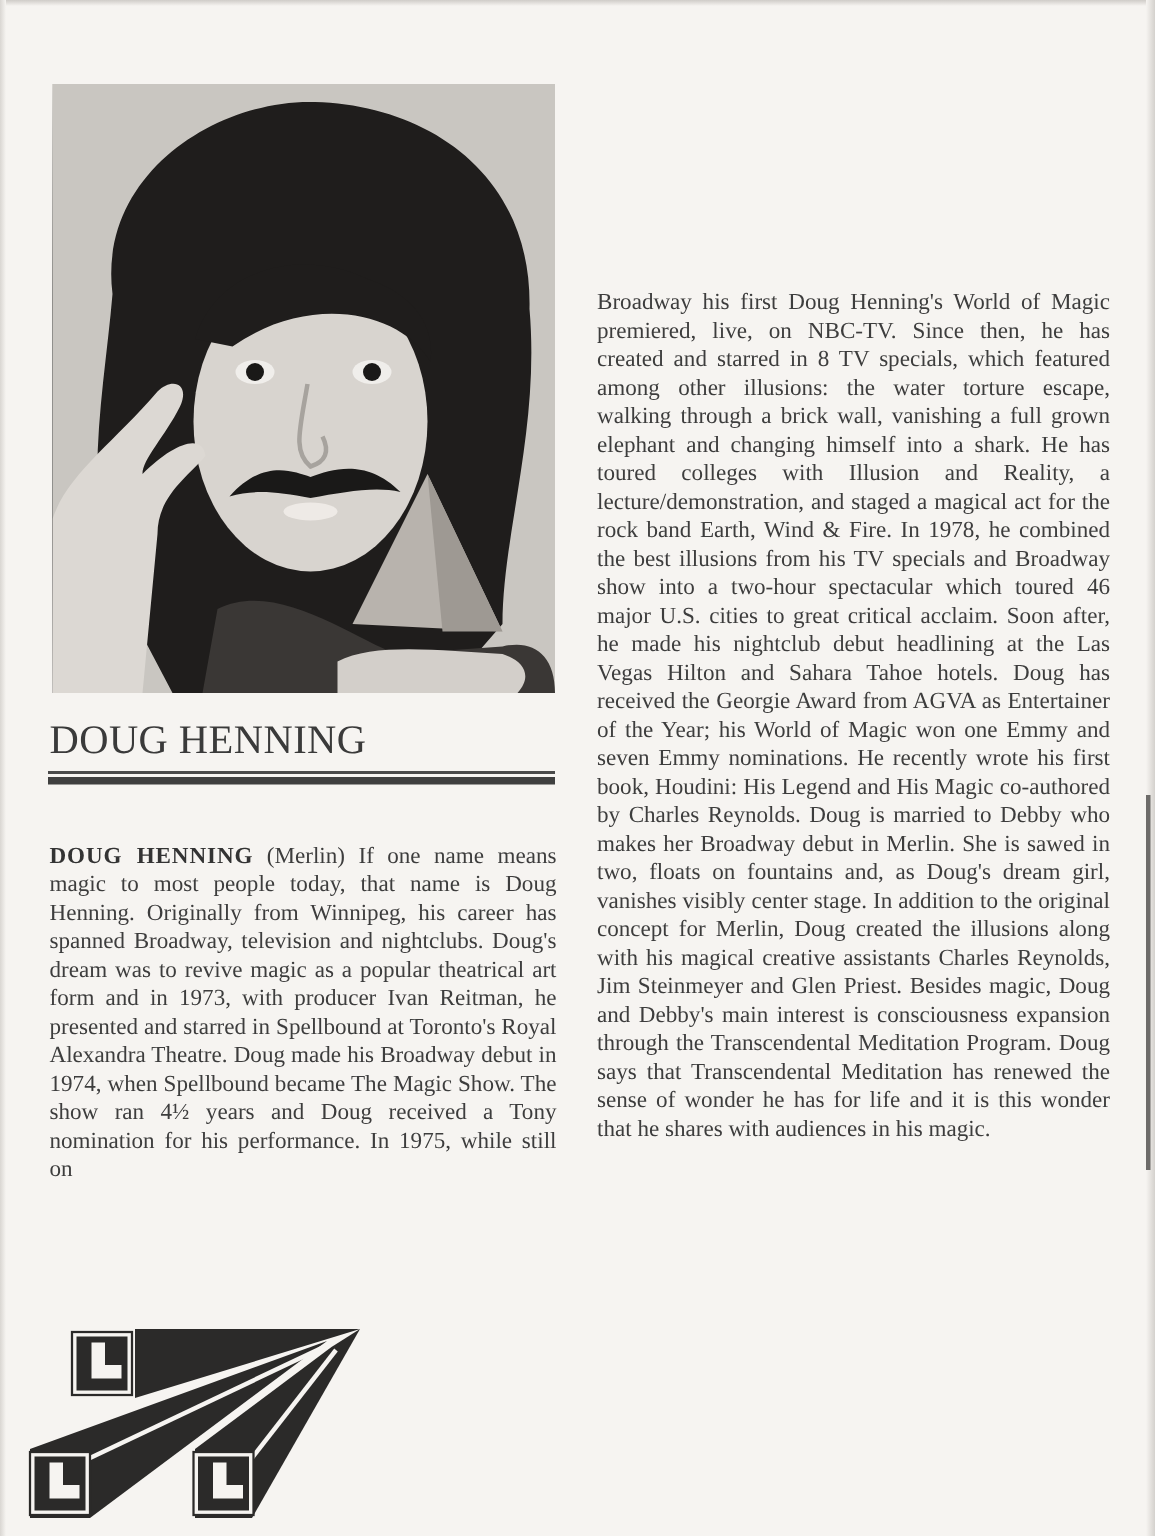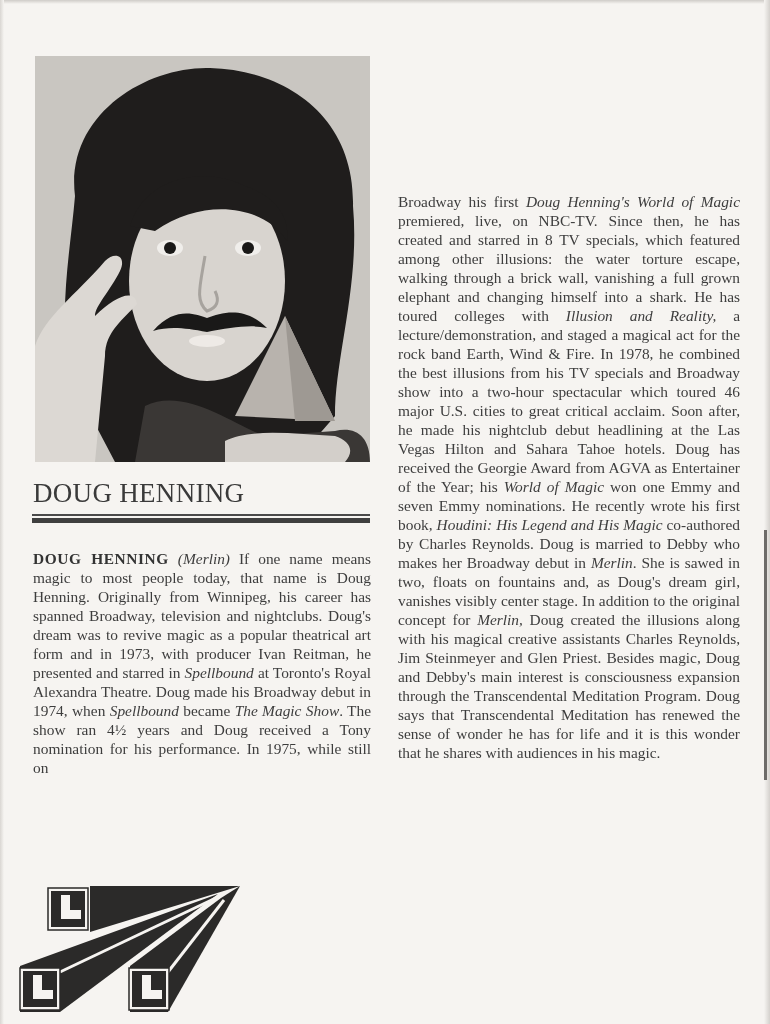--- a/index.html
+++ b/index.html
@@ -44,25 +44,25 @@
     .rule-thick {
       position: absolute; left: 32px; top: 518px; width: 338px; height: 5px; background: #3f3f3f;
     }
     .col {
       position: absolute;
       font-family: "Liberation Serif", serif;
       font-size: 15.4px; line-height: 19px;
       text-align: justify; color: #3d3d3d;
       hyphens: manual;
     }
-    .col-left { left: 33px; top: 549px; width: 338px; }
+    .col-left { left: 33px; top: 561px; width: 338px; }
     .col-right { left: 398px; top: 192px; width: 342px; }
     .col p { margin: 0; }
     .lead-name { font-weight: bold; letter-spacing: 0.6px; color: #333; }
-    .it { font-style: italic; }
+    .it { }
     .logo { position: absolute; left: 18px; top: 884px; width: 222px; height: 128px; }
   </style>
 </head>
 <body>
 
 <div class="page-edge-top"></div>
 <div class="page-edge-left"></div>
 <div class="page-edge-right"></div>
 <div class="right-mark"></div>
 

